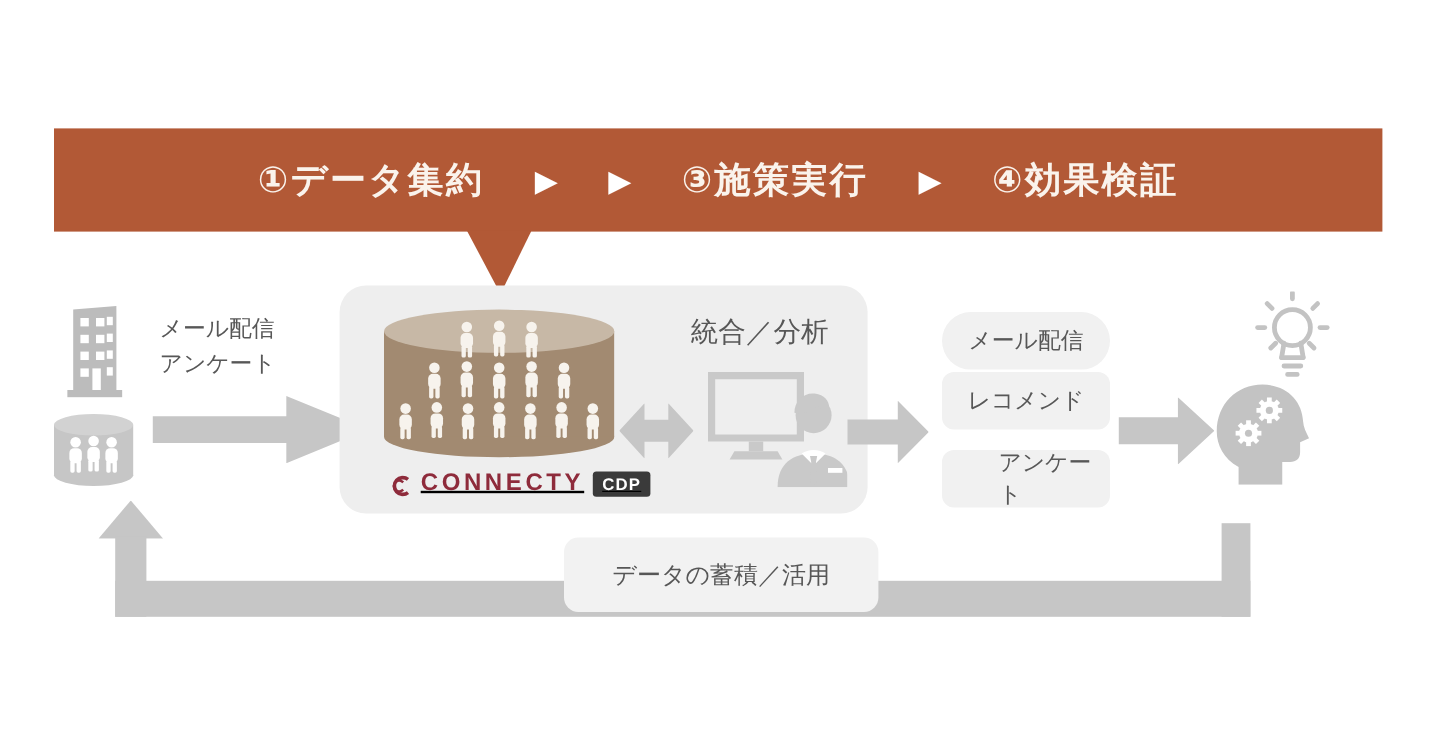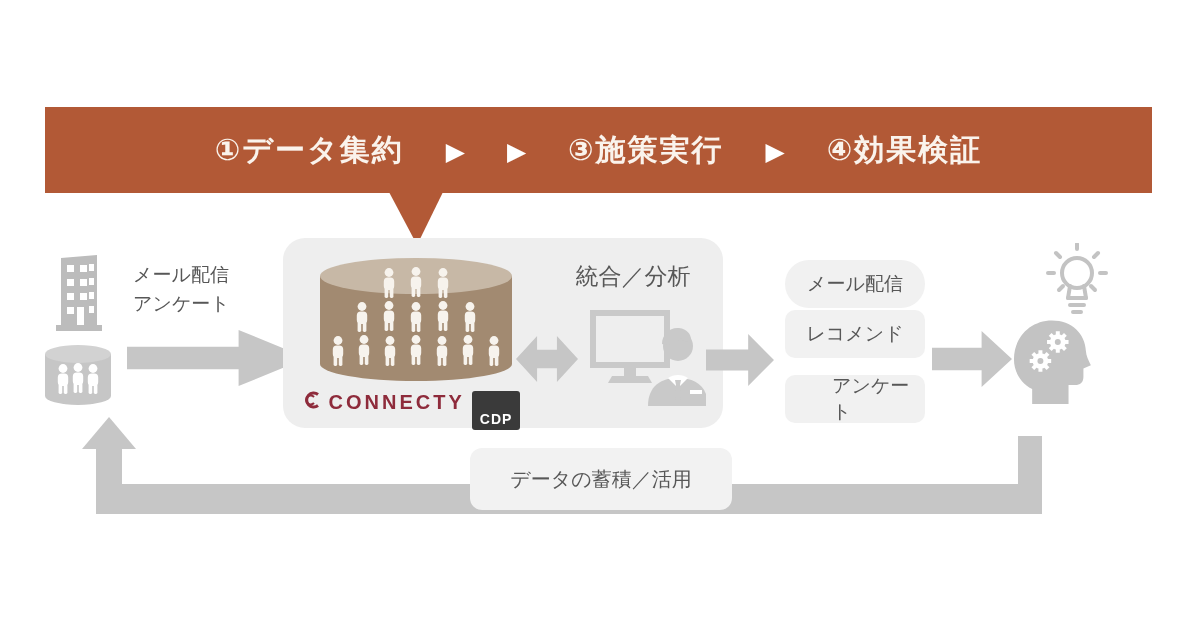--- a/index.html
+++ b/index.html
@@ -21,24 +21,24 @@
   .arrow-both{position:absolute;background:#c6c6c6;
       clip-path:polygon(0 50%,34% 0,34% 30%,66% 30%,66% 0,100% 50%,66% 100%,66% 70%,34% 70%,34% 100%);}
 
   
   .caption{position:absolute;left:133px;top:261px;font-size:19px;line-height:1.5;color:#575757;font-weight:500;}
 
   
   .panel{position:absolute;left:283px;top:238px;width:440px;height:190px;border-radius:22px;background:#eeeeee;}
   .analysis-label{position:absolute;left:270px;top:23px;width:160px;text-align:center;
                   font-size:23px;color:#575757;font-weight:500;}
-  .logo-row{position:absolute;left:14px;top:153px;width:230px;display:flex;align-items:flex-start;justify-content:center;gap:7px;}
+  .logo-row{position:absolute;left:36px;top:153px;width:230px;display:flex;align-items:flex-end;justify-content:center;gap:7px;text-decoration:underline;}
   .logo-text{font-size:20px;font-weight:700;letter-spacing:3px;color:#8e2b3b;}
   .logo-badge{background:#3a3a3a;color:#ffffff;font-size:14px;font-weight:700;letter-spacing:1px;
-              padding:20px 8px 3px;border-radius:3px;}
+              padding:2px 8px 3px;border-radius:3px;}
 
   
   .action-box{position:absolute;left:785px;width:140px;height:48px;border-radius:10px;background:#f1f1f1;
               display:flex;align-items:center;justify-content:center;font-size:19px;color:#575757;font-weight:500;}
 
   
   .loop-piece{position:absolute;background:#c6c6c6;}
   .loop-headup{position:absolute;left:82px;top:417px;width:54px;height:32px;background:#c6c6c6;
                clip-path:polygon(50% 0,100% 100%,0 100%);}
   .loop-label{position:absolute;left:470px;top:448px;width:262px;height:62px;border-radius:12px;background:#f2f2f2;

